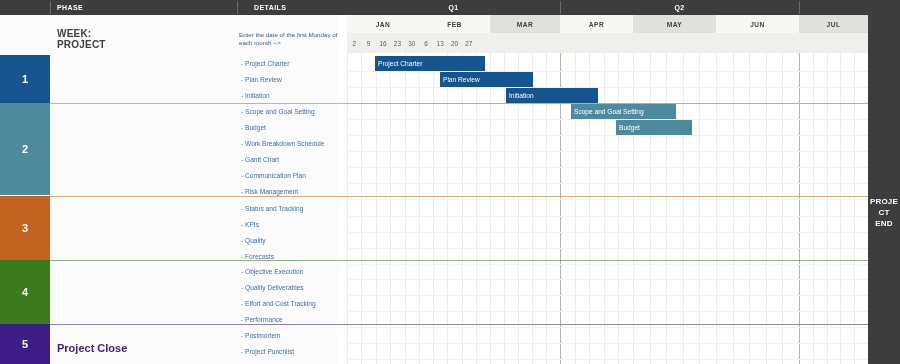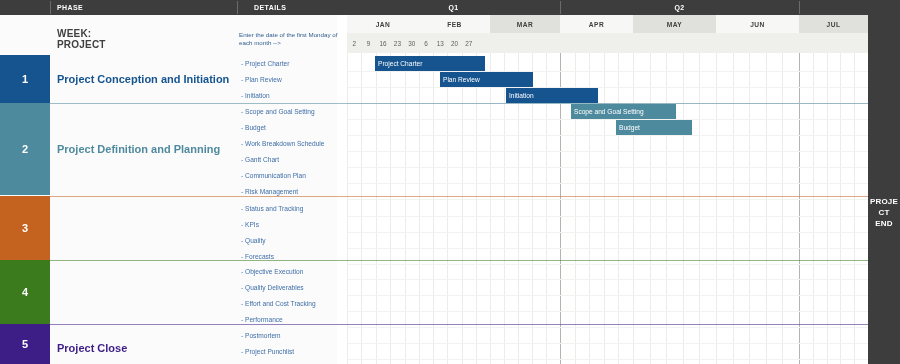--- a/index.html
+++ b/index.html
@@ -184,31 +184,29 @@
     <div>PROJE</div>
     <div>CT</div>
     <div>END</div>
   </div>
 
 <div class="topbar-sep" style="left: 560px;"></div>
     <div class="topbar-sep" style="left: 799px;"></div>
     <div class="phase-num" style="top: 55px; height: 48px; background: rgb(21, 84, 143);">
       <span>1</span>
     </div>
-    <div class="phase-name" style="top: 55px; height: 48px; color: rgb(21, 84, 143);">Project Conception and Initiation</div>
     <div class="detail-item" style="top: 55px; height: 16px;">- Project Charter</div>
     <div class="bar" style="left: 375px; width: 110px; top: 56px; background: rgb(21, 84, 143);">Project Charter</div>
     <div class="detail-item" style="top: 71px; height: 16px;">- Plan Review</div>
     <div class="bar" style="left: 440px; width: 93px; top: 72px; background: rgb(21, 84, 143);">Plan Review</div>
     <div class="detail-item" style="top: 87px; height: 16px;">- Initiation</div>
     <div class="bar" style="left: 506px; width: 92px; top: 88px; background: rgb(21, 84, 143);">Initiation</div>
     <div class="phase-num" style="top: 103px; height: 92px; background: rgb(78, 138, 158);">
       <span>2</span>
     </div>
-    <div class="phase-name" style="top: 103px; height: 92px; color: rgb(78, 138, 158);">Project Definition and Planning</div>
     <div class="phase-rule" style="top: 103px; height: 1px; background: rgb(78, 138, 158); opacity: 0.55;"></div>
     <div class="detail-item" style="top: 103px; height: 16px;">- Scope and Goal Setting</div>
     <div class="bar" style="left: 571px; width: 105px; top: 104px; background: rgb(78, 138, 158);">Scope and Goal Setting</div>
     <div class="detail-item" style="top: 119px; height: 16px;">- Budget</div>
     <div class="bar" style="left: 616px; width: 76px; top: 120px; background: rgb(78, 138, 158);">Budget</div>
     <div class="detail-item" style="top: 135px; height: 16px;">- Work Breakdown Schedule</div>
     <div class="detail-item" style="top: 151px; height: 16px;">- Gantt Chart</div>
     <div class="detail-item" style="top: 167px; height: 16px;">- Communication Plan</div>
     <div class="detail-item" style="top: 183px; height: 16px;">- Risk Management</div>
     <div class="phase-num" style="top: 196px; height: 64px; background: rgb(196, 99, 31);">

